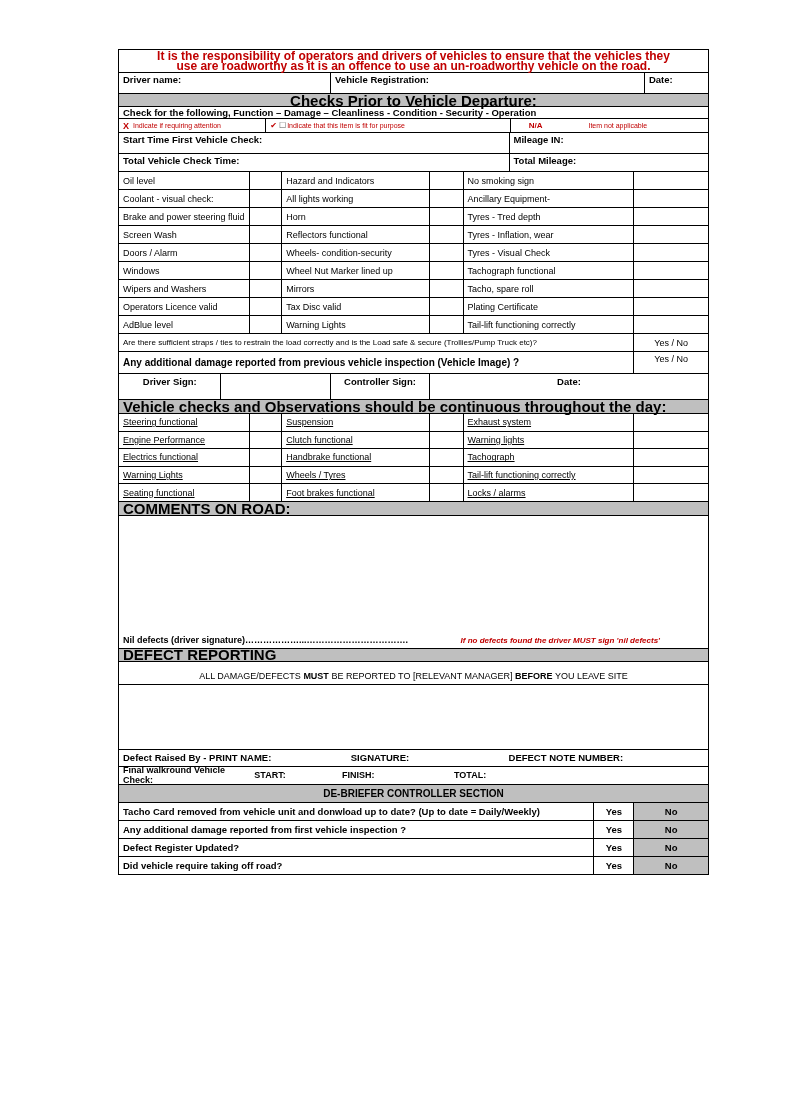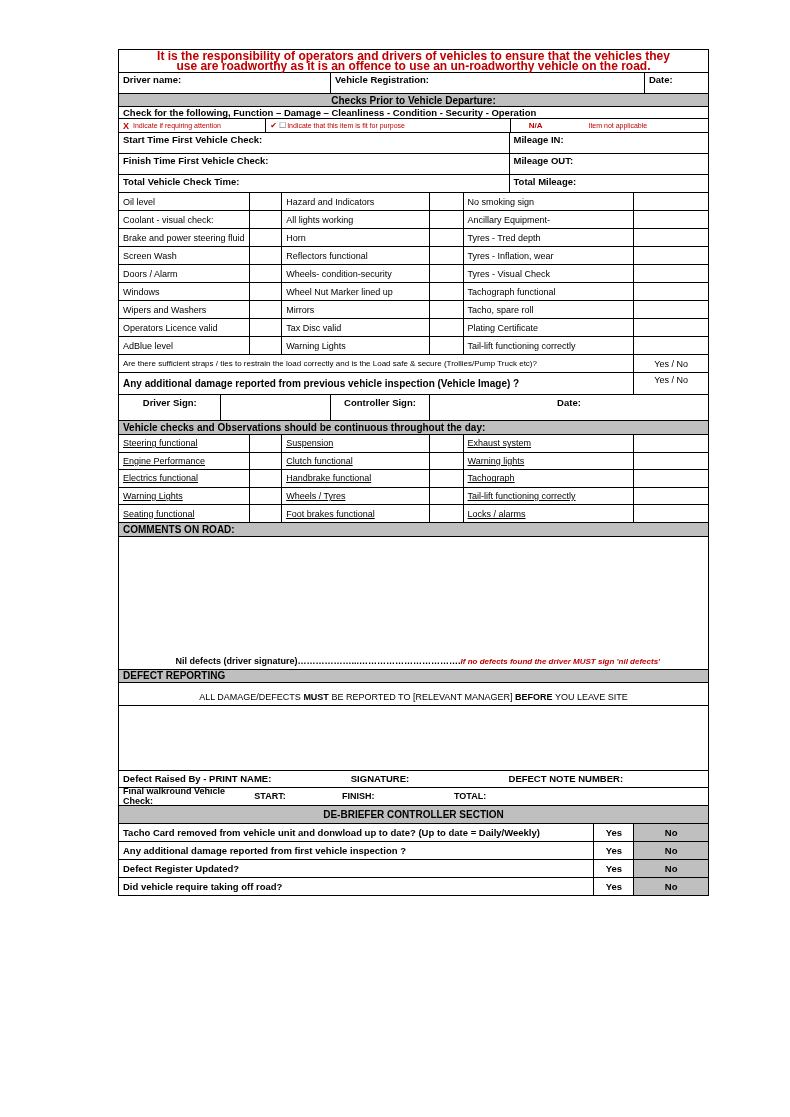--- a/index.html
+++ b/index.html
@@ -42,21 +42,21 @@
   .h-walk { height:18px; align-items:center; }
   .h-debhdr { height:18px; align-items:center; justify-content:center; }
   .h-deb { height:18px; }
 
   .title-text { font-size:10.5px; font-weight:bold; }
   .disc-text { font-size:12px; font-weight:bold; color:#c00000; text-align:center; line-height:10.5px; padding:0 30px; }
 
   .d1 { width:36%; } .d2 { width:53.3%; } .d3 { width:10.7%; }
   .toplab { font-size:9.5px; font-weight:bold; padding:1px 0 0 4px; }
 
-  .sec-title { font-size:10px; font-weight:bold; }
+  .sec-title { font-size:15px; font-weight:bold; }
   .checkfor-text { font-size:9.5px; font-weight:bold; padding-left:4px; line-height:11px; }
 
   .lg1 { width:25%; } .lg2 { width:41.5%; } .lg3 { width:33.5%; }
   .legend-cell { display:flex; align-items:center; font-size:7px; color:#c00000; padding-left:4px; }
   .legend-x { font-size:9px; font-weight:bold; margin-right:4px; }
   .legend-chk { font-size:8px; margin-right:2px; }
   .legend-box { font-size:8px; margin-right:1px; color:#555; }
   .legend-na { font-size:8px; font-weight:bold; margin-left:14px; margin-right:46px; }
 
   .tl { width:66.3%; } .tr { width:33.7%; }
@@ -68,21 +68,21 @@
 
   .q { width:87.5%; font-size:8px; display:flex; align-items:center; padding-left:4px; }
   .yn { width:12.5%; font-size:9px; display:flex; justify-content:center; }
   .yn-mid { align-items:center; }
   .yn-top { align-items:flex-start; padding-top:2px; }
   .dmg { width:87.5%; font-size:10px; font-weight:bold; display:flex; align-items:center; padding-left:4px; }
 
   .s1 { width:17.4%; } .s2 { width:18.6%; } .s3 { width:16.8%; } .s4 { width:47.2%; }
   .signlab { font-size:9.5px; font-weight:bold; text-align:center; padding-top:2px; }
 
-  .comments-box { display:flex; flex-direction:row; justify-content:flex-end; }
+  .comments-box { display:flex; flex-direction:column; justify-content:flex-end; }
   .nil-row { display:flex; justify-content:space-between; align-items:flex-end; padding:0 48px 3px 4px; }
   .nil-label { font-size:9px; font-weight:bold; }
   .nil-note { font-size:8px; font-weight:bold; font-style:italic; color:#c00000; white-space:nowrap; }
 
   .notice-box { display:flex; align-items:flex-end; justify-content:center; padding-bottom:3px; }
   .notice-text { font-size:9px; }
 
   .rb1 { width:36.9%; } .rb2 { width:23.1%; } .rb3 { width:40%; }
   .rblab { font-size:9.5px; font-weight:bold; padding-left:4px; }
 
@@ -144,28 +144,20 @@
     </div>
 
     <div class="row h-time">
       <div class="cell tl">
         <div class="toplab">Start Time First Vehicle Check:</div>
       </div>
       <div class="cell tr">
         <div class="toplab">Mileage IN:</div>
       </div>
     </div>
-    <div class="row h-time">
-      <div class="cell tl">
-        <div class="toplab">Finish Time First Vehicle Check:</div>
-      </div>
-      <div class="cell tr">
-        <div class="toplab">Mileage OUT:</div>
-      </div>
-    </div>
     <div class="row h-time3">
       <div class="cell tl">
         <div class="toplab">Total Vehicle Check Time:</div>
       </div>
       <div class="cell tr">
         <div class="toplab">Total Mileage:</div>
       </div>
     </div>
 
     <div class="row h-grid">

